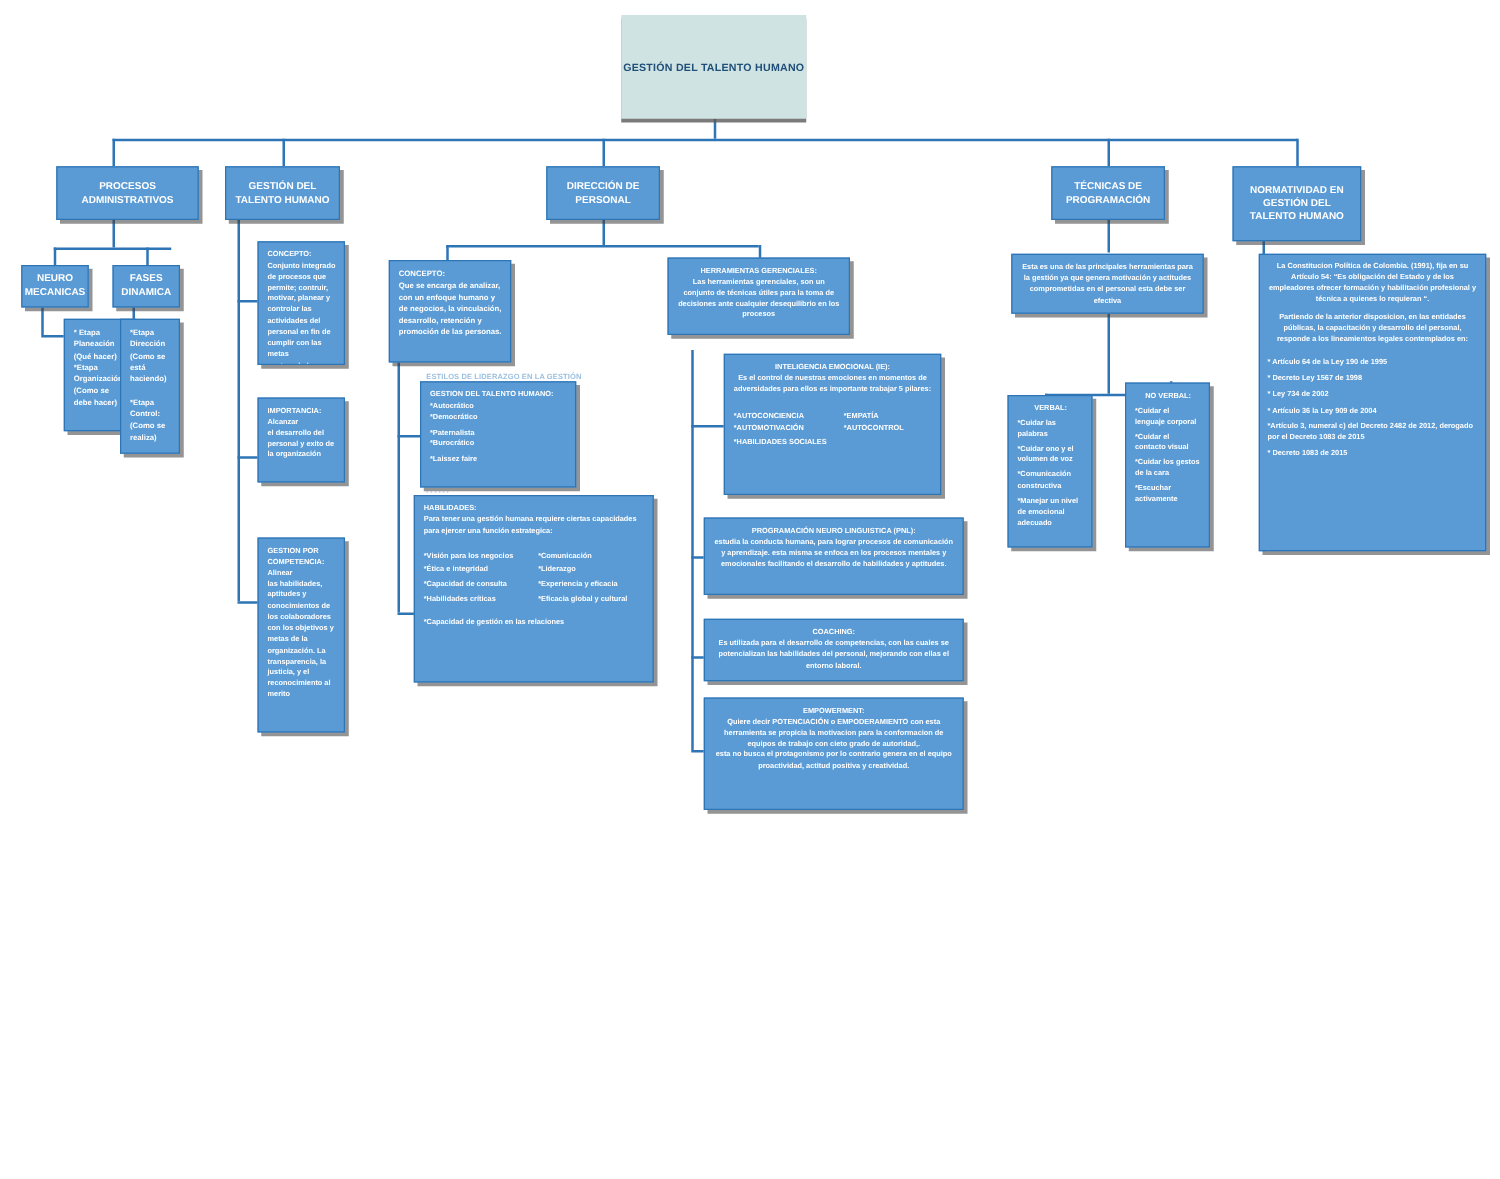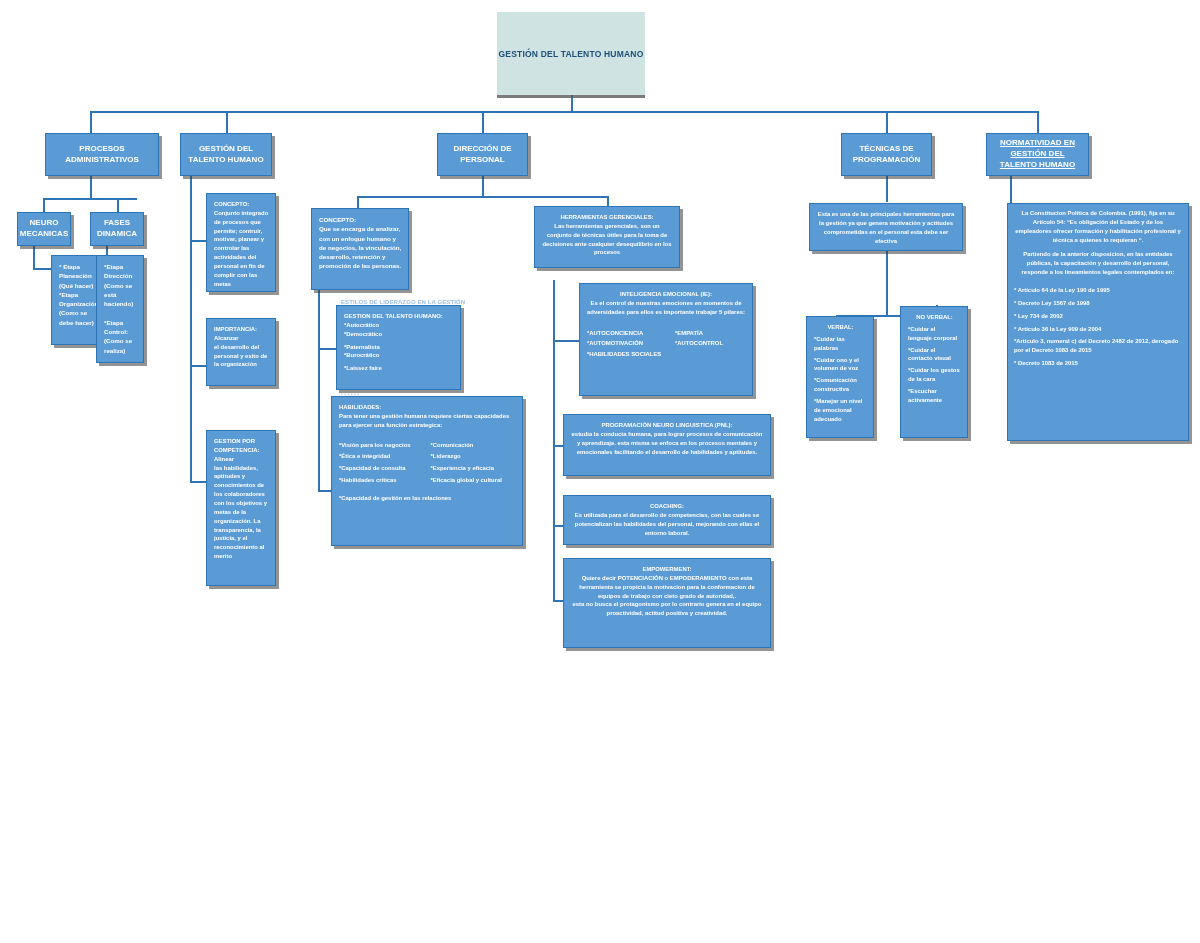--- a/index.html
+++ b/index.html
@@ -182,21 +182,21 @@
   </div>
 
   <div class="node lvl1" style="left:437px;top:133px;width:91px;height:43px;justify-content:center;">
     <span class="txt">DIRECCIÓN DE PERSONAL</span>
   </div>
 
   <div class="node lvl1" style="left:841px;top:133px;width:91px;height:43px;">
     <span class="txt">TÉCNICAS DE PROGRAMACIÓN</span>
   </div>
 
-  <div class="node lvl1" style="left:986px;top:133px;width:103px;height:43px;text-decoration:underline;">
+  <div class="node lvl1" style="left:986px;top:133px;width:103px;height:60px;">
     <span class="txt">NORMATIVIDAD EN GESTIÓN DEL TALENTO HUMANO</span>
   </div>
 
   <div class="node lvl2" style="left:17px;top:212px;width:54px;height:34px;">
     <span class="txt">NEURO MECANICAS</span>
   </div>
   <div class="node lvl2" style="left:90px;top:212px;width:54px;height:34px;">
     <span class="txt">FASES DINAMICA</span>
   </div>
 

